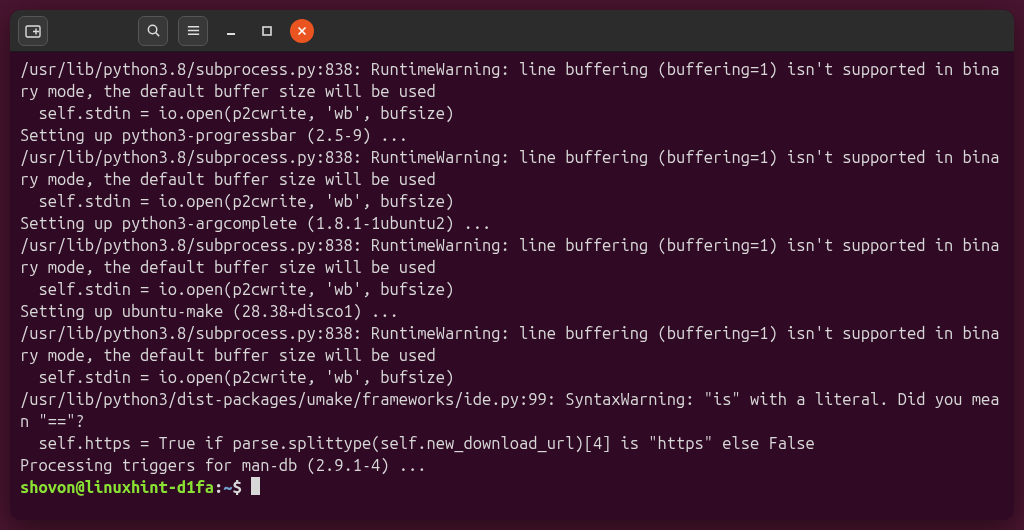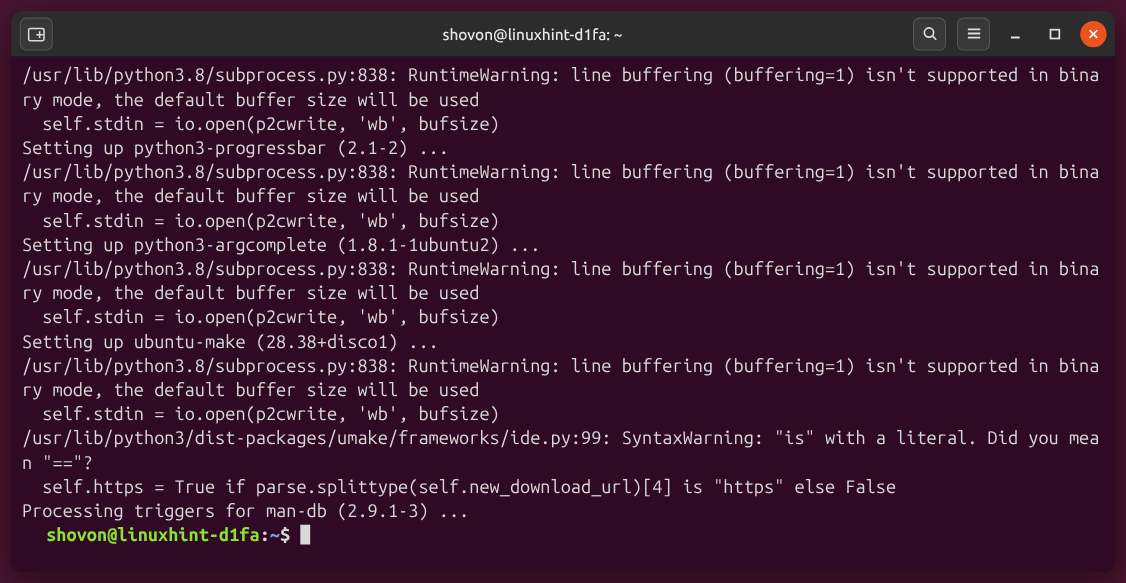--- a/index.html
+++ b/index.html
@@ -93,21 +93,21 @@
     flex: 1;
     padding: 6px 10px 10px 10px;
     font-family: "Ubuntu Mono", "DejaVu Sans Mono", monospace;
     font-size: 16.5px;
     line-height: 22px;
     color: #d8d8d8;
     white-space: pre-wrap;
     word-break: break-all;
     overflow: hidden;
   }
-  .prompt-user { color: #8ae234; font-weight: bold; margin-left: 22px; }
+  .prompt-user { color: #8ae234; font-weight: bold; }
   .prompt-colon { color: #d8d8d8; font-weight: bold; }
   .prompt-path { color: #729fcf; font-weight: bold; }
   .cursor {
     display: inline-block;
     width: 9px;
     height: 18px;
     background: #d8d8d8;
     vertical-align: text-bottom;
     margin-bottom: 1px;
   }
@@ -124,21 +124,20 @@
         <span>
           <svg width="16" height="16" viewBox="0 0 16 16">
               <rect x="1" y="3" width="14" height="11" rx="1.5" fill="none" stroke="#ddd" stroke-width="1.4"></rect>
               <line x1="11" y1="5.5" x2="11" y2="11.5" stroke="#ddd" stroke-width="1.4"></line>
               <line x1="8" y1="8.5" x2="14" y2="8.5" stroke="#ddd" stroke-width="1.4"></line>
             </svg>
         </span>
       </div>
     </div>
 
-    <div class="titlebar-center">shovon@linuxhint-d1fa: ~</div>
 
     <div class="titlebar-right">
       <div class="tb-btn">
         <span>
           <svg width="15" height="15" viewBox="0 0 16 16">
               <circle cx="7" cy="7" r="4.5" fill="none" stroke="#ddd" stroke-width="1.6"></circle>
               <line x1="10.5" y1="10.5" x2="14" y2="14" stroke="#ddd" stroke-width="1.6"></line>
             </svg>
         </span>
       </div>
@@ -171,27 +170,27 @@
               <line x1="1.5" y1="1.5" x2="8.5" y2="8.5" stroke="#fff" stroke-width="1.6"></line>
               <line x1="8.5" y1="1.5" x2="1.5" y2="8.5" stroke="#fff" stroke-width="1.6"></line>
             </svg>
         </span>
       </div>
     </div>
   </div>
 
   <div class="terminal"><span>/usr/lib/python3.8/subprocess.py:838: RuntimeWarning: line buffering (buffering=1) isn't supported in binary mode, the default buffer size will be used</span>
 <span>  self.stdin = io.open(p2cwrite, 'wb', bufsize)</span>
-<span>Setting up python3-progressbar (2.1-2) ...</span>
+<span>Setting up python3-progressbar (2.5-9) ...</span>
 <span>/usr/lib/python3.8/subprocess.py:838: RuntimeWarning: line buffering (buffering=1) isn't supported in binary mode, the default buffer size will be used</span>
 <span>  self.stdin = io.open(p2cwrite, 'wb', bufsize)</span>
 <span>Setting up python3-argcomplete (1.8.1-1ubuntu2) ...</span>
 <span>/usr/lib/python3.8/subprocess.py:838: RuntimeWarning: line buffering (buffering=1) isn't supported in binary mode, the default buffer size will be used</span>
 <span>  self.stdin = io.open(p2cwrite, 'wb', bufsize)</span>
 <span>Setting up ubuntu-make (28.38+disco1) ...</span>
 <span>/usr/lib/python3.8/subprocess.py:838: RuntimeWarning: line buffering (buffering=1) isn't supported in binary mode, the default buffer size will be used</span>
 <span>  self.stdin = io.open(p2cwrite, 'wb', bufsize)</span>
 <span>/usr/lib/python3/dist-packages/umake/frameworks/ide.py:99: SyntaxWarning: "is" with a literal. Did you mean "=="?</span>
 <span>  self.https = True if parse.splittype(self.new_download_url)[4] is "https" else False</span>
-<span>Processing triggers for man-db (2.9.1-3) ...</span>
+<span>Processing triggers for man-db (2.9.1-4) ...</span>
 <span class="prompt-user">shovon@linuxhint-d1fa</span><span class="prompt-colon">:</span><span class="prompt-path">~</span><span class="prompt-colon">$</span> <span class="cursor"></span></div>
 
 </div>
 
 </body></html>

